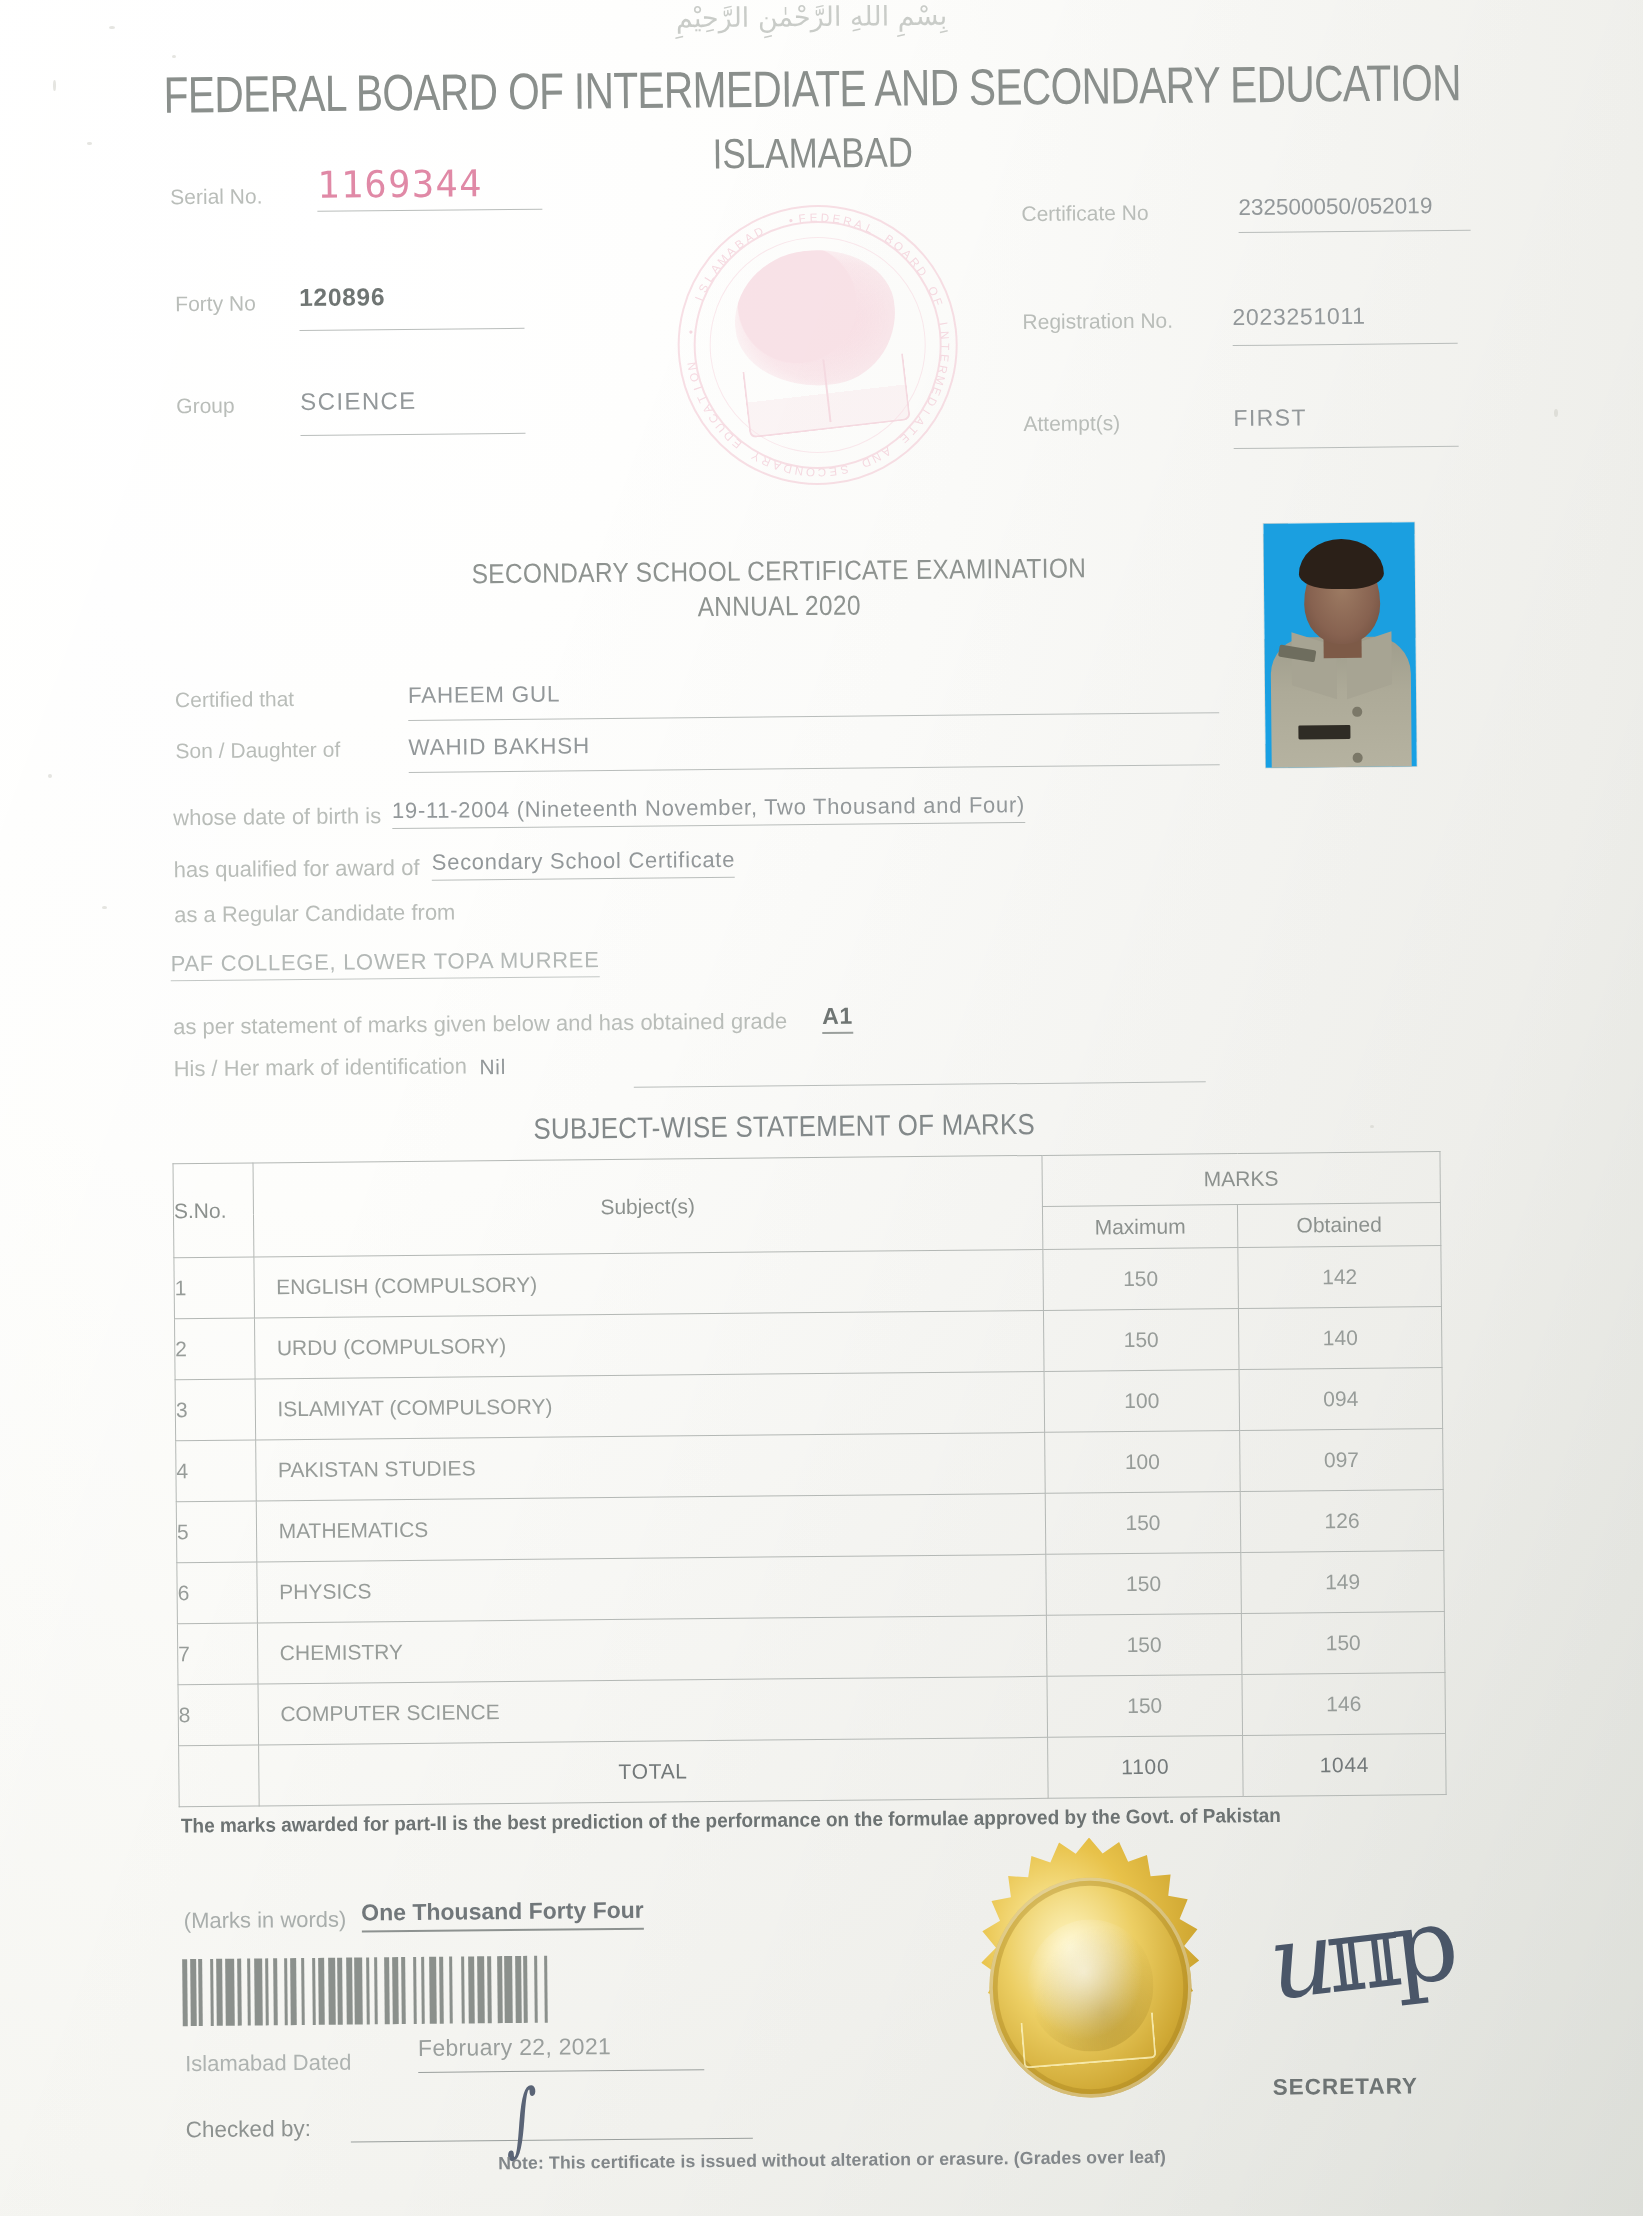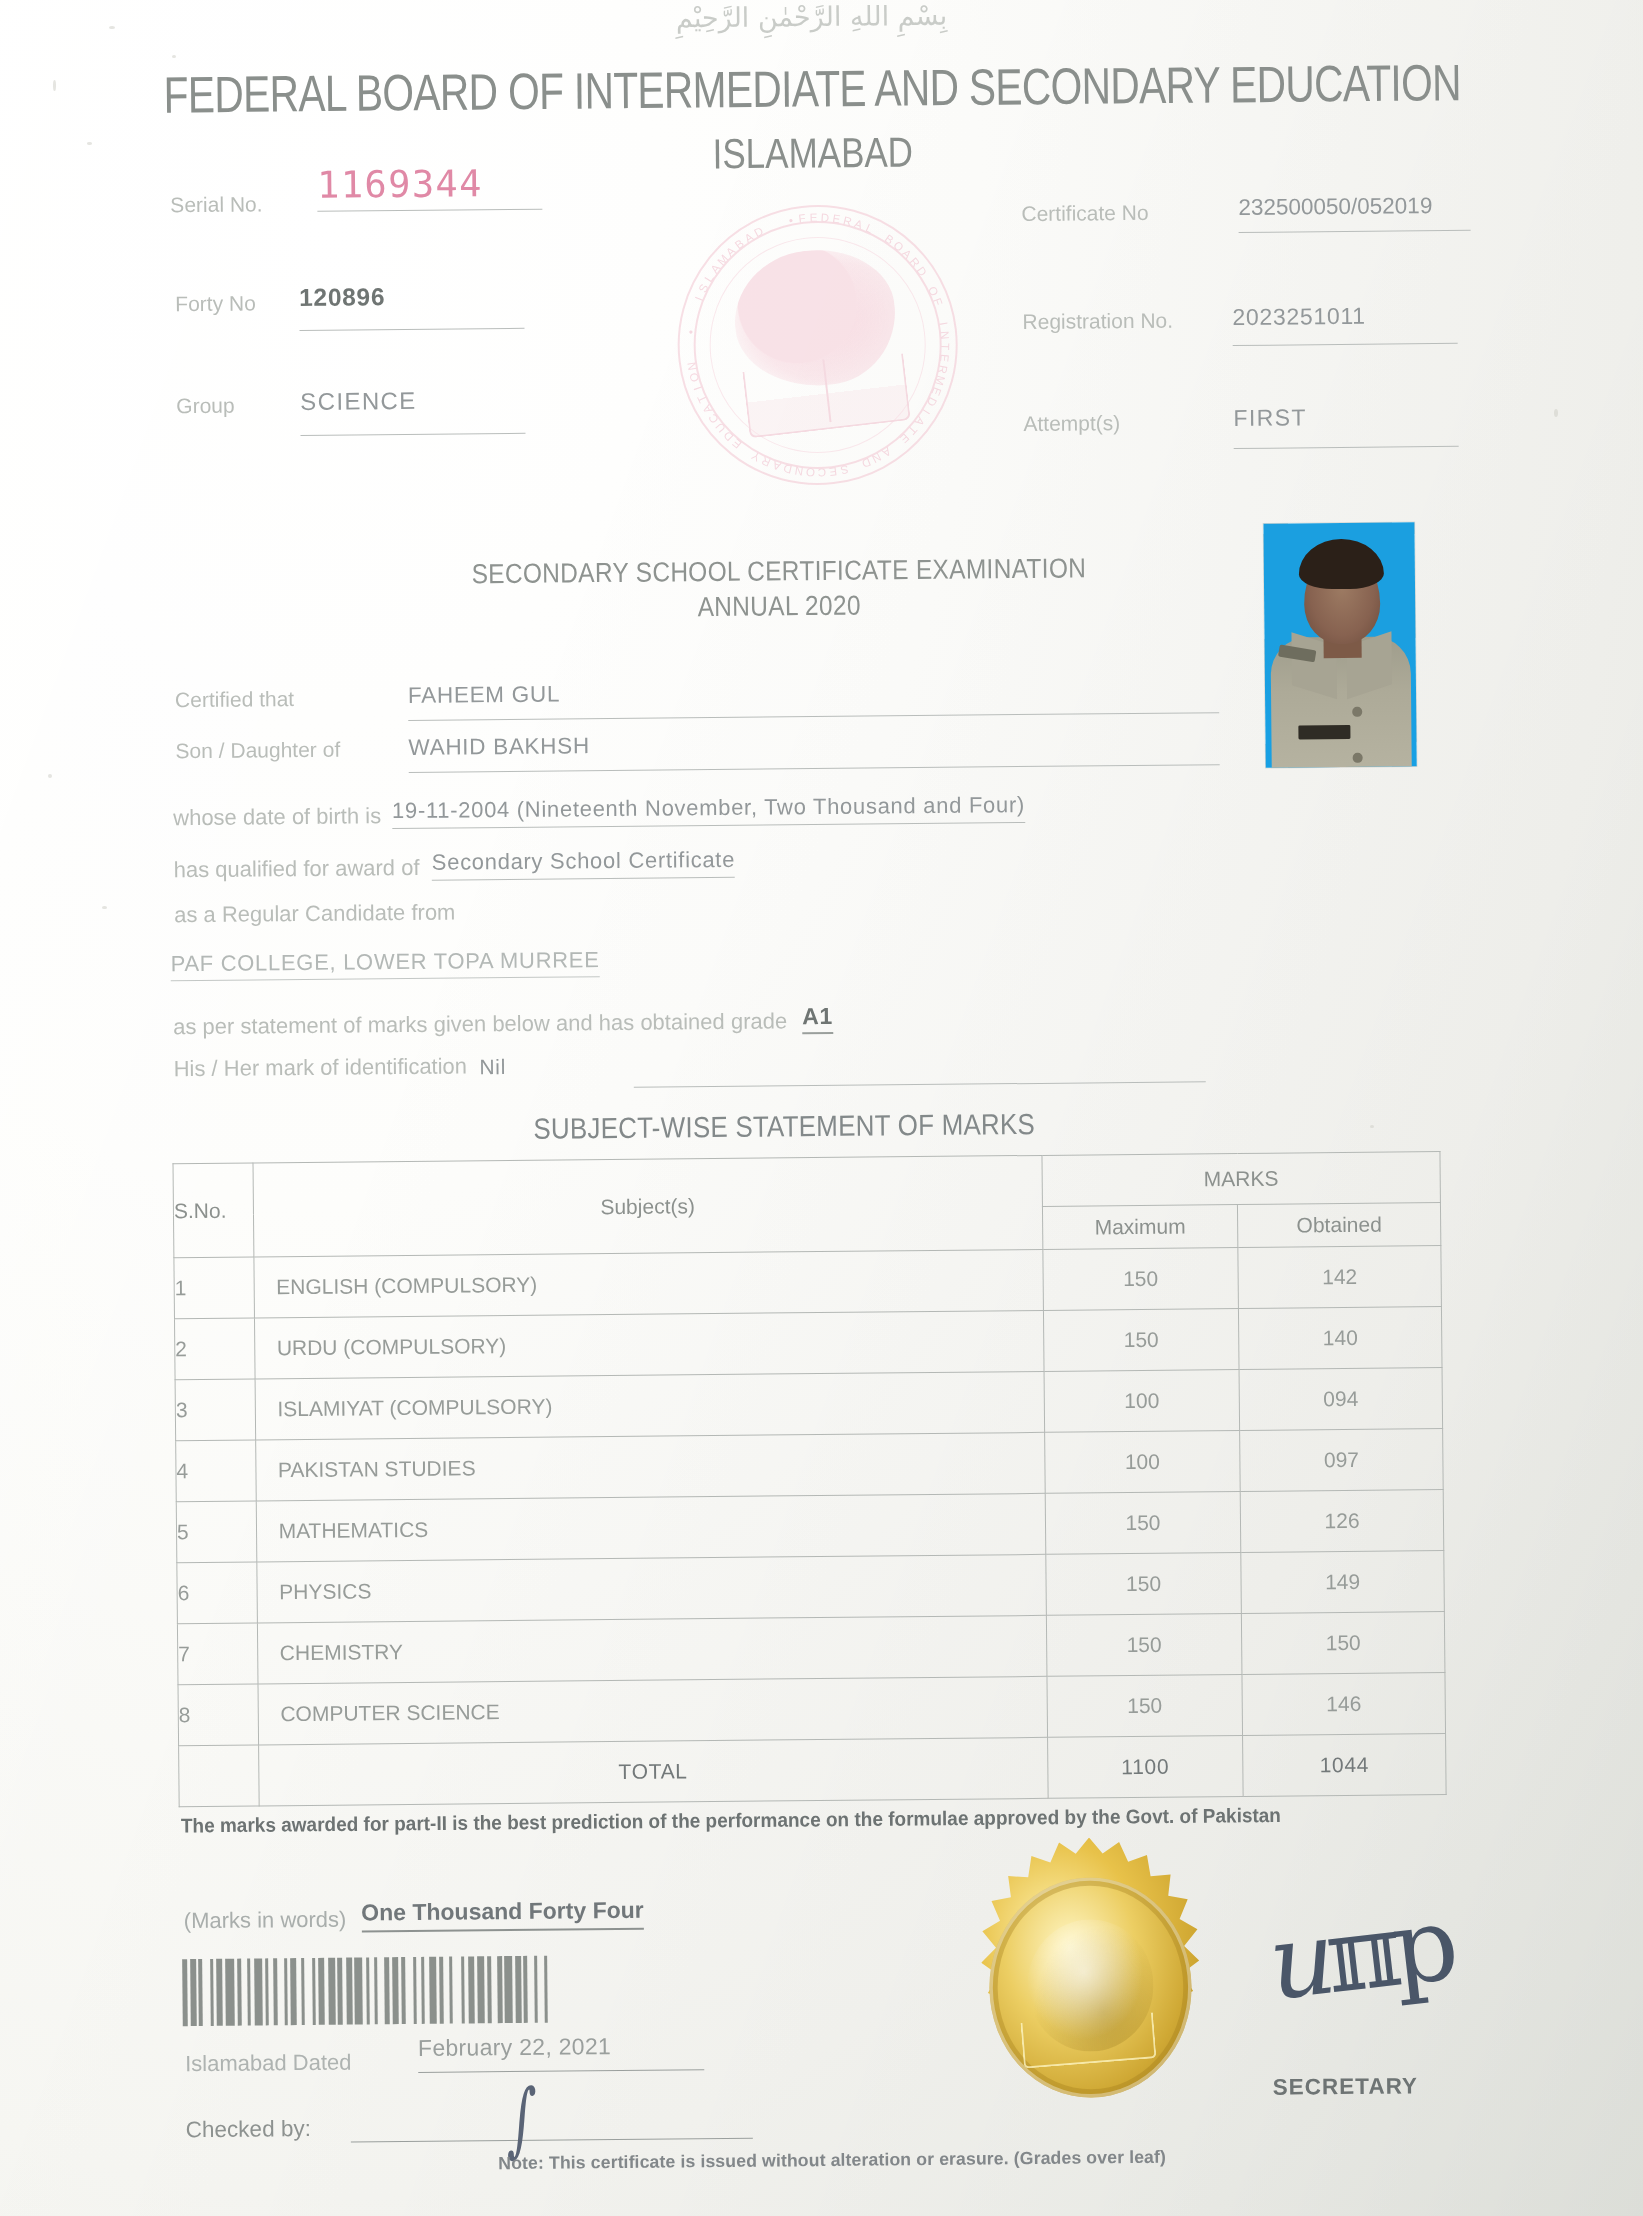--- a/index.html
+++ b/index.html
@@ -308,21 +308,21 @@
         <span style="transform: rotate(234deg) translate(128px) rotate(90deg) translate(-50%, -50%);">A</span>
         <span style="transform: rotate(239.143deg) translate(128px) rotate(90deg) translate(-50%, -50%);">B</span>
         <span style="transform: rotate(244.286deg) translate(128px) rotate(90deg) translate(-50%, -50%);">A</span>
         <span style="transform: rotate(249.429deg) translate(128px) rotate(90deg) translate(-50%, -50%);">D</span>
         <span style="transform: rotate(254.571deg) translate(128px) rotate(90deg) translate(-50%, -50%);"> </span>
         <span style="transform: rotate(259.714deg) translate(128px) rotate(90deg) translate(-50%, -50%);"> </span>
         <span style="transform: rotate(264.857deg) translate(128px) rotate(90deg) translate(-50%, -50%);">•</span>
       </div>
   </div>
 
-  <div class="fieldrow" style="left:179px;top:187px;">
+  <div class="fieldrow" style="left:179px;top:179px;">
     <span class="lbl">Serial No.</span>
     <span style="display:inline-block;width:0.7px;"></span>
   </div>
   <div style="position:absolute;left:326px;top:162px;width:225px;">
     <div style="font-size:37px;color:#e089a6;font-family:'DejaVu Sans Mono',monospace;letter-spacing:1.4px;line-height:1;">1169344</div>
     <div class="rule" style="margin-top:6.8px;width:225px;"></div>
   </div>
 
   <div class="fieldrow" style="left:183px;top:286px;">
     <span class="lbl">Forty No</span>
@@ -412,21 +412,21 @@
     <span class="lbl" style="font-size:22px;">as a Regular Candidate from</span>
   </div>
 
   <div style="position:absolute;left:172px;top:945px;">
     <span class="val" style="font-size:22px;color:#b3b8b6;letter-spacing:0.7px;border-bottom:1.4px solid #c3c7c5;padding-bottom:4.1px;">PAF COLLEGE, LOWER TOPA MURREE</span>
   </div>
 
   <div style="position:absolute;left:174px;top:1003px;display:flex;align-items:flex-end;">
     <span class="lbl" style="font-size:22px;">as per statement of marks given below and has obtained grade</span>
     <span style="width:15px;"></span>
-    <span class="val strong" style="font-size:23px;border-bottom:2px solid #9a9f9c;padding-bottom:2px;">A1</span>
+    <span class="val strong" style="font-size:23px;border-bottom:2px solid #9a9f9c;padding-bottom:2px;margin-left:20px;">A1</span>
   </div>
 
   <div style="position:absolute;left:174px;top:1050px;display:flex;align-items:flex-end;">
     <span class="lbl" style="font-size:22px;">His / Her mark of identification</span>
     <span style="width:12.3px;"></span>
     <span class="val" style="font-size:21px;">Nil</span>
   </div>
   <div class="rule" style="position:absolute;left:634px;top:1085px;width:572px;"></div>
 
   <div class="stmt-head">SUBJECT-WISE STATEMENT OF MARKS</div>

